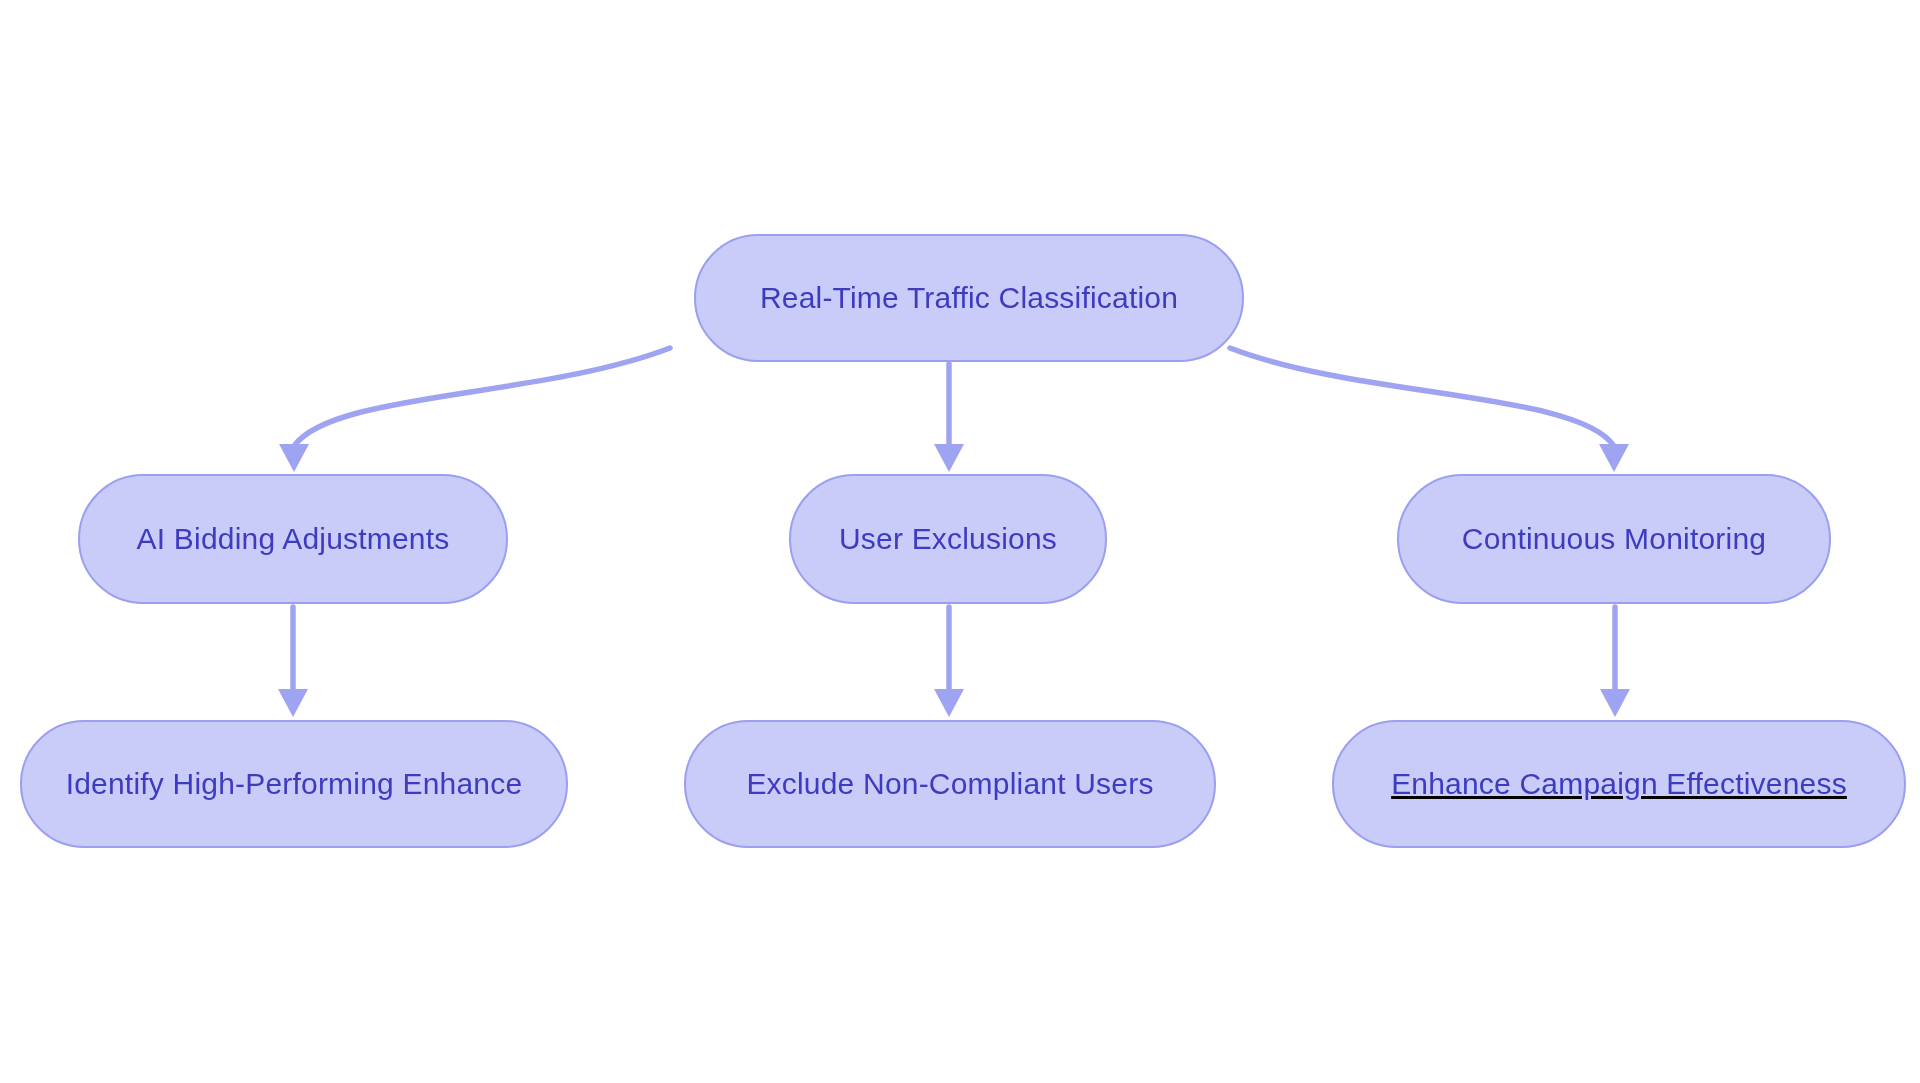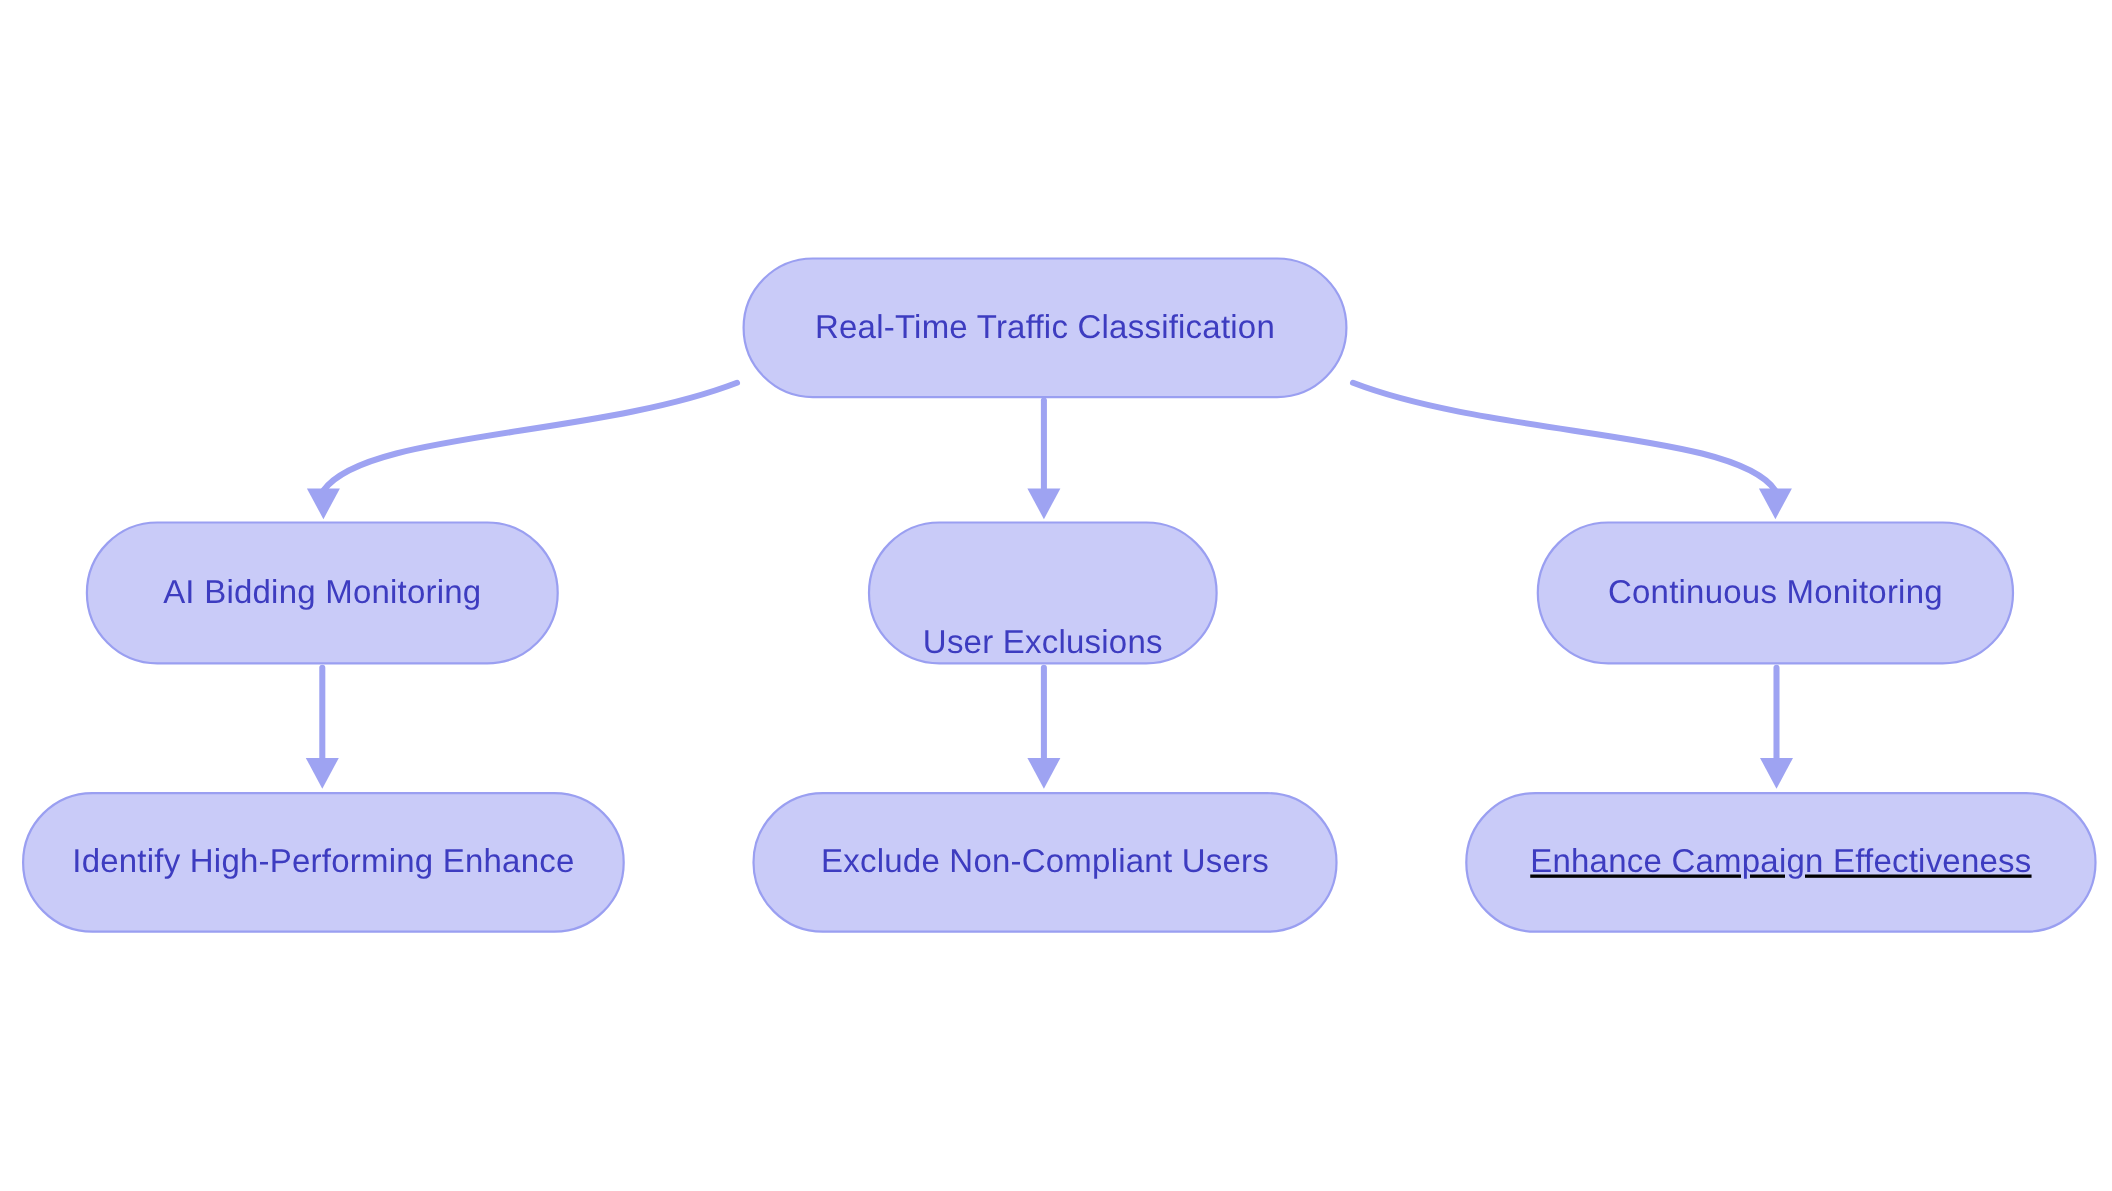--- a/index.html
+++ b/index.html
@@ -48,23 +48,23 @@
     border-radius: 66px;
   }
   .node .label {
     color: var(--text-color);
     font-size: 30px;
     font-weight: 400;
     letter-spacing: 0.2px;
     white-space: nowrap;
     text-align: center;
   }
-  .node-root       { left: 675px;  top: 234px; width: 550px; height: 128px; }
+  .node-root       { left: 694px;  top: 234px; width: 550px; height: 128px; }
   .node-mid-left   { left: 78px;   top: 474px; width: 430px; height: 130px; }
-  .node-mid-center { left: 789px;  top: 474px; width: 318px; height: 130px; align-items: flex-end; }
+  .node-mid-center { left: 789px;  top: 474px; width: 318px; height: 130px; }
   .node-mid-right  { left: 1397px; top: 474px; width: 434px; height: 130px; }
   .node-bot-left   { left: 20px;   top: 720px; width: 548px; height: 128px; }
   .node-bot-center { left: 684px;  top: 720px; width: 532px; height: 128px; }
   .node-bot-right  { left: 1332px; top: 720px; width: 574px; height: 128px; text-decoration: underline; }
 </style>
 </head>
 <body>
 
 <div class="canvas">
 
@@ -99,21 +99,21 @@
       <path class="edge-stem" d="M 1615 607 L 1615 691"></path>
       <polygon class="edge-head" points="1600,689 1630,689 1615,717"></polygon>
     </g>
   </svg>
 
   <div class="node node-root">
     <span class="label">Real-Time Traffic Classification</span>
   </div>
 
   <div class="node node-mid-left">
-    <span class="label">AI Bidding Monitoring</span>
+    <span class="label">AI Bidding Adjustments</span>
   </div>
 
   <div class="node node-mid-center">
     <span class="label">User Exclusions</span>
   </div>
 
   <div class="node node-mid-right">
     <span class="label">Continuous Monitoring</span>
   </div>
 

